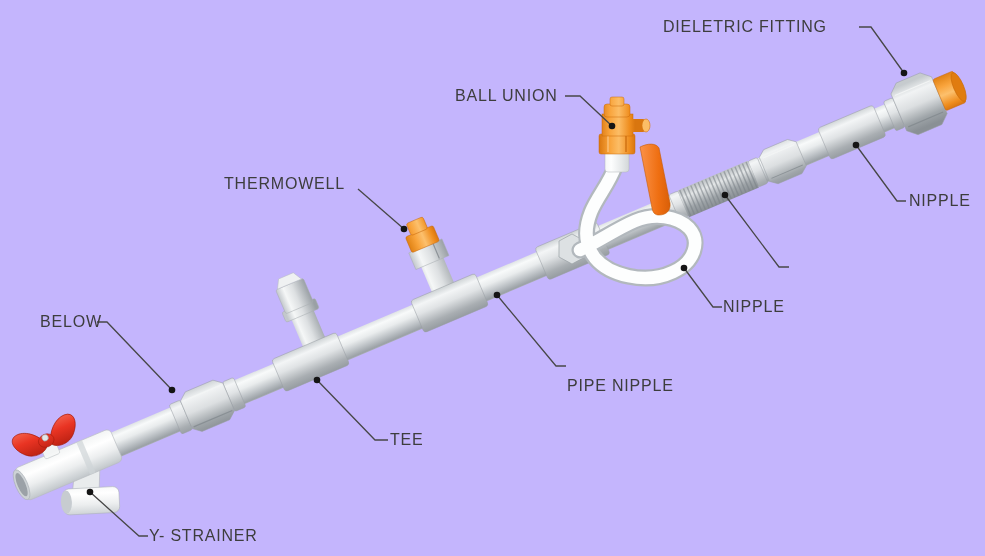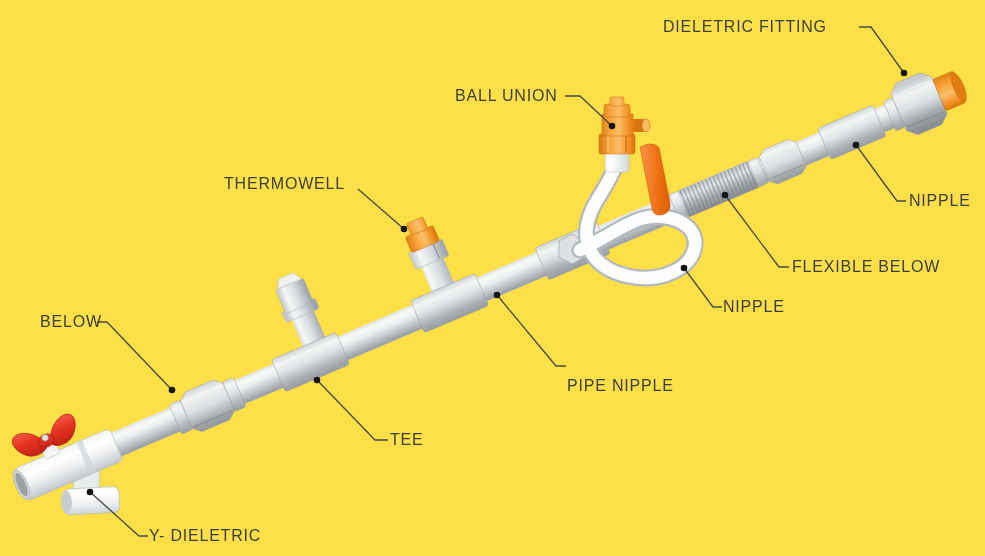--- a/index.html
+++ b/index.html
@@ -1,16 +1,16 @@
 <!DOCTYPE html>
 <html><head>
 <meta charset="utf-8">
 <style>
   html,body{margin:0;padding:0;background:#ffffff;}
-  #canvas{position:relative;width:985px;height:556px;background:#fde047;overflow:hidden;
+  #canvas{position:relative;width:985px;height:556px;background:#c4b5fd;overflow:hidden;
           font-family:"Liberation Sans", sans-serif;}
   #drawing{position:absolute;left:0;top:0;}
   .label{position:absolute;font-size:16px;letter-spacing:0.8px;color:#3d3d3d;
          white-space:nowrap;line-height:1;font-family:"Liberation Sans", sans-serif;}
 </style>
 </head>
 <body>
 
 <div id="canvas">
 
@@ -224,19 +224,18 @@
       <circle cx="172" cy="390" r="3.3"></circle>
       <circle cx="317" cy="380" r="3.3"></circle>
       <circle cx="90" cy="492" r="3.3"></circle>
     </g>
   </svg>
 
   <div class="label" style="left:663px;top:19px">DIELETRIC FITTING</div>
   <div class="label" style="left:455px;top:88px">BALL UNION</div>
   <div class="label" style="left:224px;top:176px">THERMOWELL</div>
   <div class="label" style="left:909px;top:193px">NIPPLE</div>
-  <div class="label" style="left:792px;top:259px">FLEXIBLE BELOW</div>
   <div class="label" style="left:723px;top:299px">NIPPLE</div>
   <div class="label" style="left:567px;top:378px">PIPE NIPPLE</div>
   <div class="label" style="left:40px;top:314px">BELOW</div>
   <div class="label" style="left:390px;top:432px">TEE</div>
-  <div class="label" style="left:149px;top:528px">Y- DIELETRIC</div>
+  <div class="label" style="left:149px;top:528px">Y- STRAINER</div>
 </div>
 
 </body></html>

